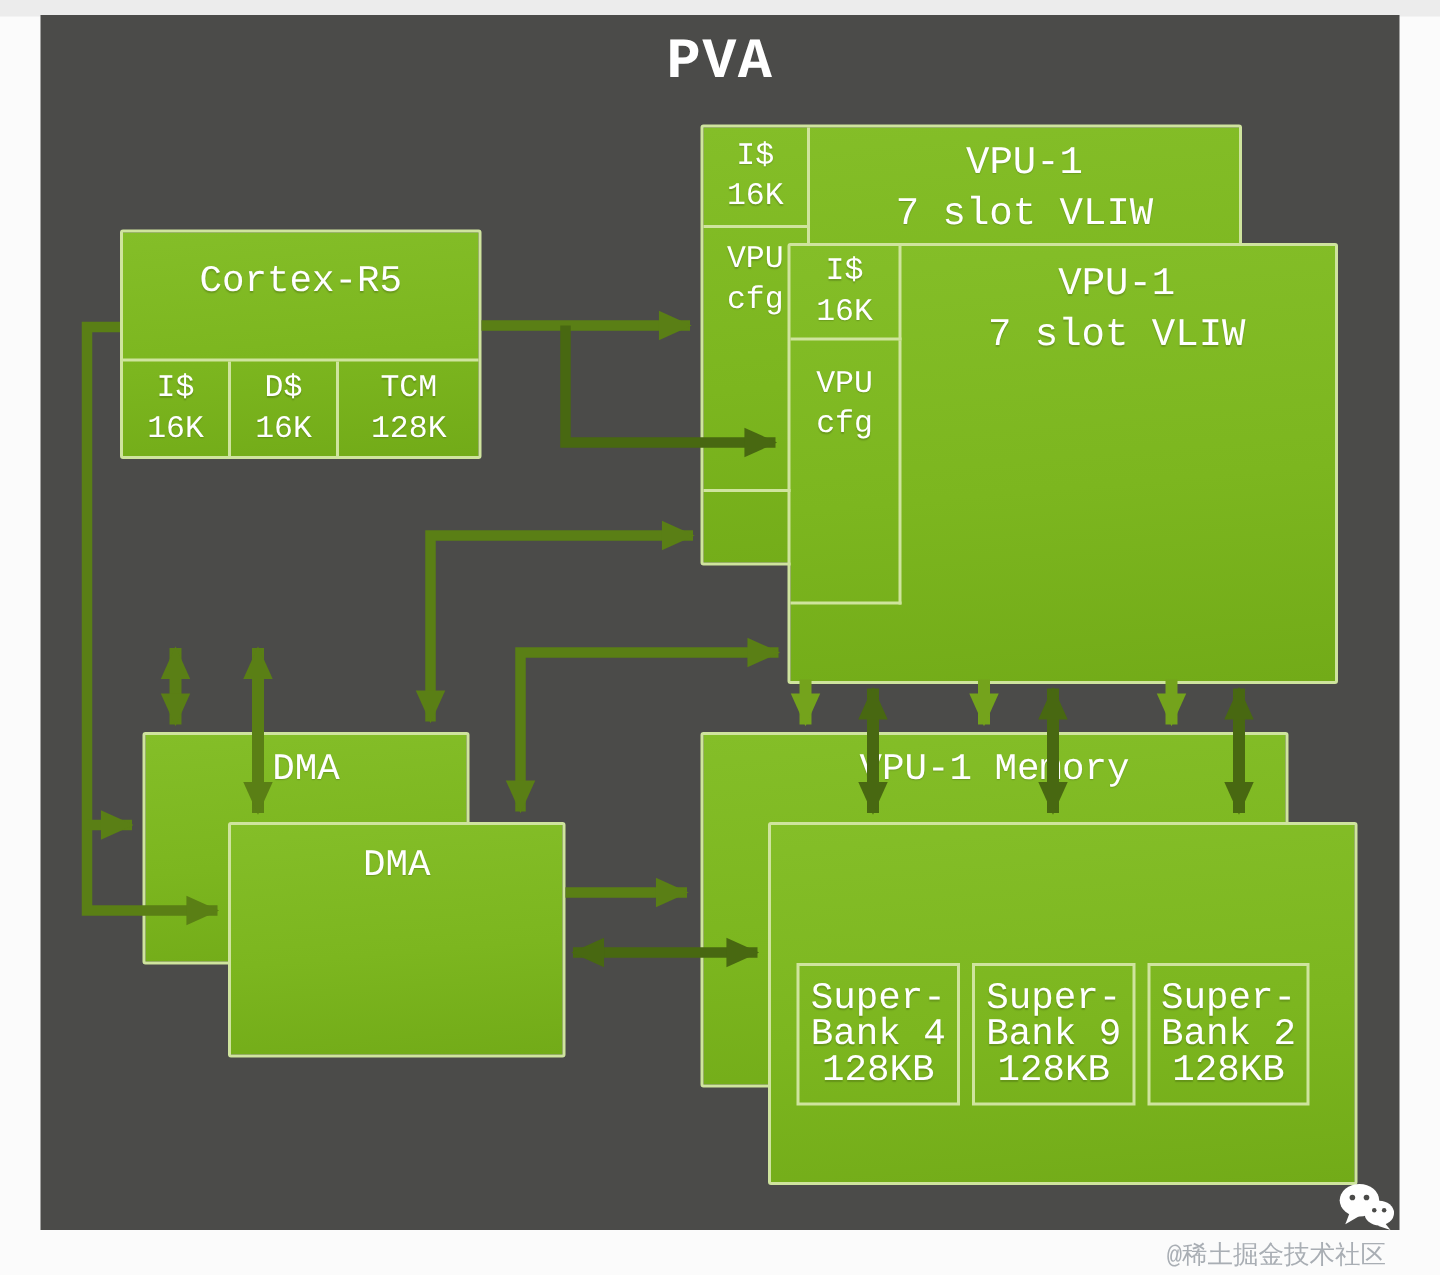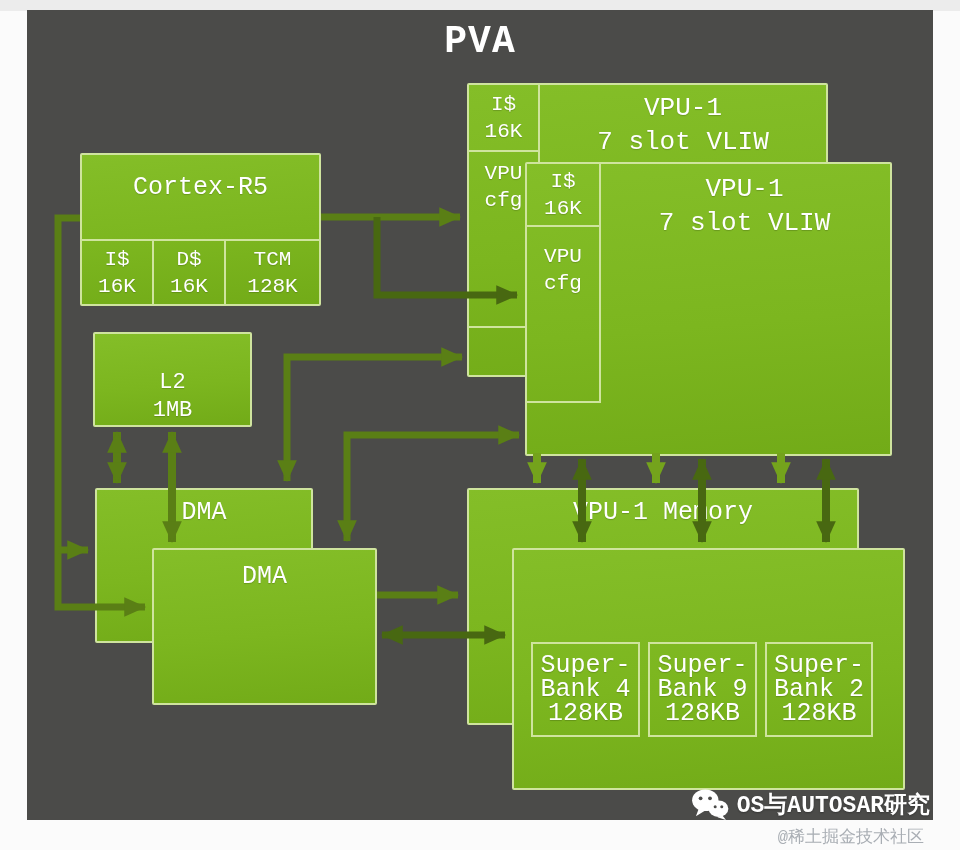--- a/index.html
+++ b/index.html
@@ -100,24 +100,20 @@
         <span>D$</span>
         <span>16K</span>
       </div>
       <div class="cell fs21" style="left:144px;top:0;width:93px;height:63px;">
         <span>TCM</span>
         <span>128K</span>
       </div>
     </div>
   </div>
 
-  <div class="blk two-line" style="left:93px;top:332px;width:159px;height:95px;font-size:22px;line-height:28px;">
-    <span>L2</span>
-    <span>1MB</span>
-  </div>
 
   <div class="blk" style="left:95px;top:488px;width:218px;height:155px;">
     <div class="lbl fs25" style="top:8px;">DMA</div>
   </div>
   <div class="blk" style="left:152px;top:548px;width:225px;height:157px;">
     <div class="lbl fs25" style="top:12px;">DMA</div>
   </div>
 
   <div class="blk" style="left:467px;top:488px;width:392px;height:237px;">
     <div class="lbl fs25" style="top:8px;">VPU-1 Memory</div>
@@ -182,16 +178,15 @@
     <svg width="38" height="32" viewBox="0 0 40 34">
       <ellipse cx="15" cy="13" rx="14" ry="11.5" fill="#ffffff"></ellipse>
       <polygon points="8,22 5,30 15,24" fill="#ffffff"></polygon>
       <circle cx="10" cy="11" r="2" fill="#4b4b49"></circle>
       <circle cx="20" cy="11" r="2" fill="#4b4b49"></circle>
       <ellipse cx="29" cy="22" rx="10.5" ry="8.8" fill="#ffffff"></ellipse>
       <polygon points="33,29 37,34 28,31" fill="#ffffff"></polygon>
       <circle cx="25.5" cy="20" r="1.6" fill="#4b4b49"></circle>
       <circle cx="32.5" cy="20" r="1.6" fill="#4b4b49"></circle>
     </svg>
-    <span>OS与AUTOSAR研究</span>
   </div>
   <div class="credit">@稀土掘金技术社区</div>
 </div>
 
 </body></html>

